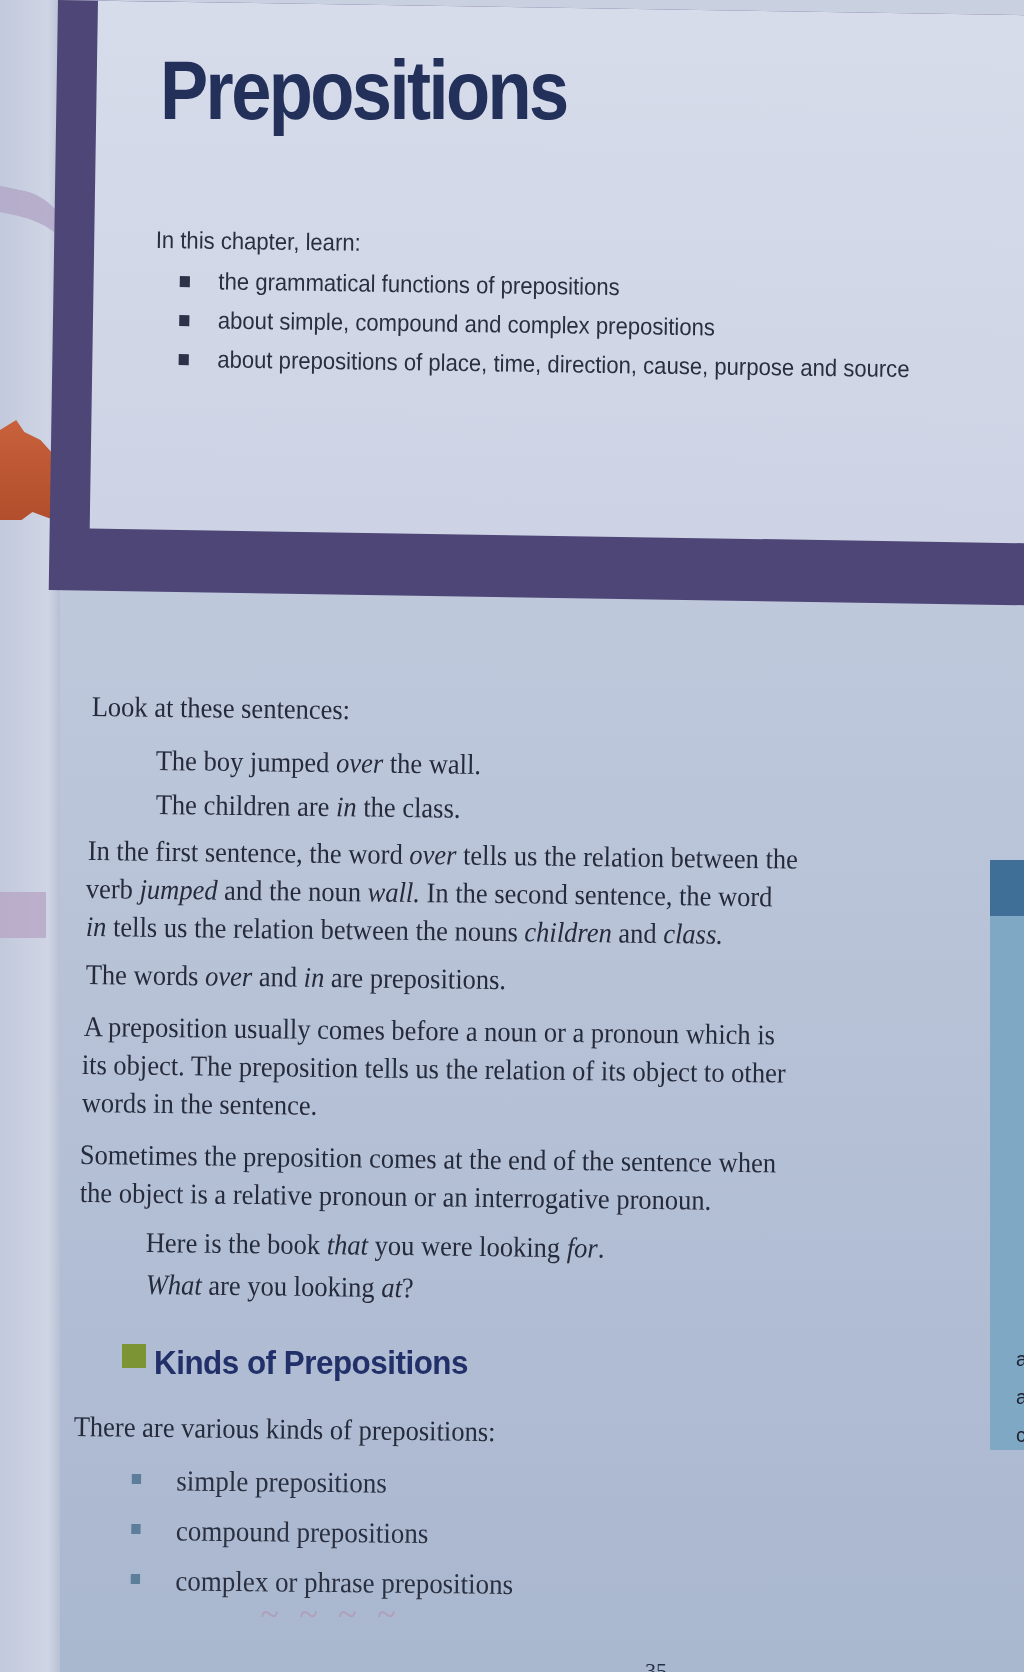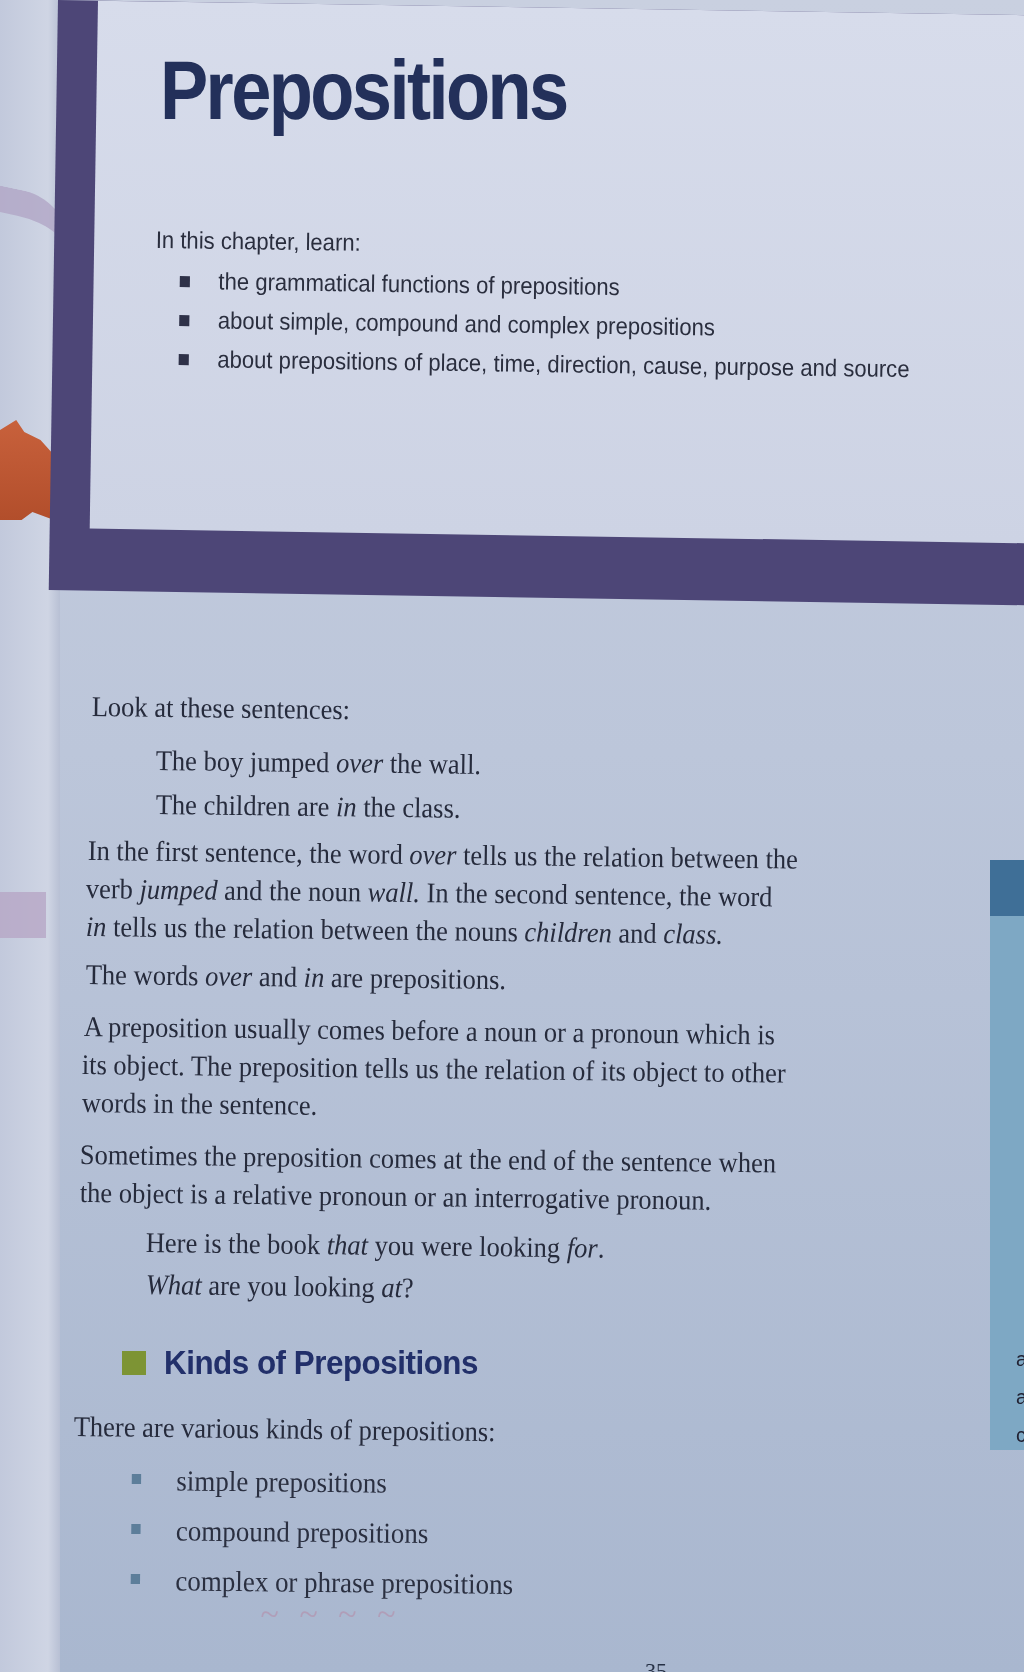--- a/index.html
+++ b/index.html
@@ -65,21 +65,21 @@
   .body { position: absolute; left: 0; top: 0; width: 864px; height: 1672px; }
   .p {
     position: absolute; font-size: 28.5px; line-height: 38px; color: #262b3c;
     transform-origin: 0 0; transform: rotate(0.7deg) scaleX(0.93);
   }
   .p em { font-style: italic; }
   .ex { font-size: 28.5px; }
 
   .section-head {
     position: absolute; left: 74px; top: 1344px;
-    display: flex; align-items: center; gap: 18px; padding-left: 48px;
+    display: flex; align-items: flex-start; gap: 8px; padding-left: 48px;
   }
   .section-square { width: 24px; height: 24px; background: #7d9434; }
   .section-title {
     font-family: "Liberation Sans", sans-serif; font-weight: bold; font-size: 33px;
     color: #22306a; letter-spacing: -0.5px;
     transform: scaleX(0.95); transform-origin: 0 50%;
   }
   .kinds-list { position: absolute; left: 132px; top: 1460px; list-style: none; width: 600px;
     transform: rotate(0.6deg) scaleX(0.93); transform-origin: 0 0; }
   .kinds-list li { position: relative; padding-left: 48px; font-size: 29px; height: 50px; line-height: 40px; color: #2a2f40; }

